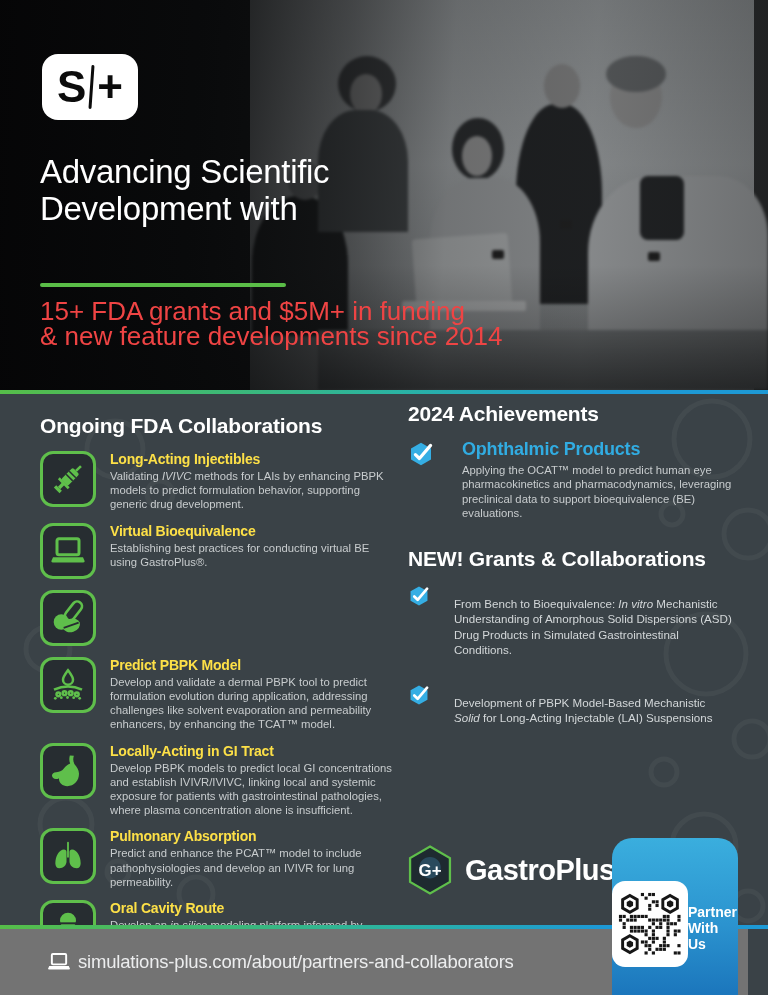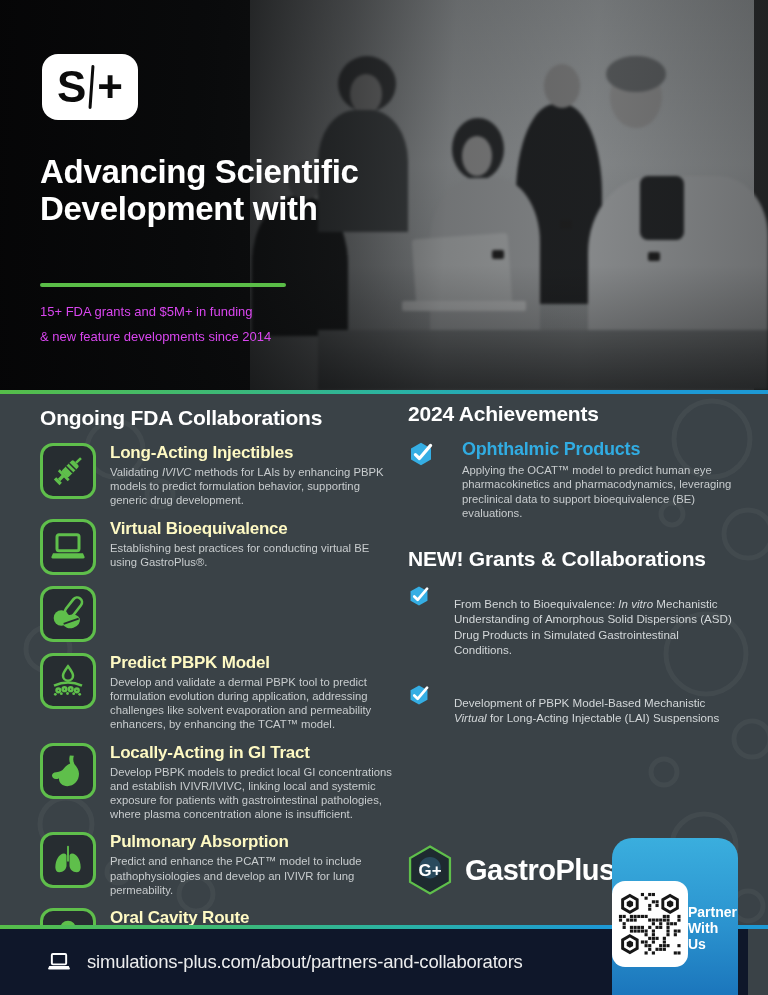--- a/index.html
+++ b/index.html
@@ -35,41 +35,41 @@
   .table{left:318px;top:330px;width:450px;height:60px;background:linear-gradient(180deg,#84888a,#5d6163);}
   .shade{position:absolute;inset:0;
     background:linear-gradient(93deg,rgba(5,5,6,.97) 0%,rgba(8,9,10,.9) 26%,rgba(12,13,14,.62) 45%,
                rgba(14,15,16,.38) 58%,rgba(16,17,18,.3) 76%,rgba(14,15,16,.45) 100%),
                linear-gradient(0deg,rgba(0,0,0,.42),rgba(0,0,0,0) 32%);}
   .hero-content{position:absolute;inset:0;z-index:3;}
   .splus-logo{position:absolute;left:42px;top:54px;width:96px;height:66px;background:#fff;border-radius:16px;
               display:flex;align-items:center;justify-content:center;gap:4px;}
   .splus-logo .s,.splus-logo .plus{color:#0c0c0c;font-weight:bold;font-size:44px;line-height:1;}
   .splus-div{width:3px;height:44px;background:#0c0c0c;border-radius:3px;transform:rotate(4deg);}
-  .hero-title{position:absolute;left:40px;top:153px;color:#fff;font-weight:bold;font-size:33px;
+  .hero-title{position:absolute;left:40px;top:153px;color:#fff;font-weight:normal;font-size:33px;
               line-height:37px;letter-spacing:-.3px;}
   .hero-underline{position:absolute;left:40px;top:283px;width:246px;height:4px;background:#5abd47;border-radius:2px;}
-  .hero-subtitle{position:absolute;left:40px;top:299px;color:#d946ef;font-size:13px;line-height:25px;}
+  .hero-subtitle{position:absolute;left:40px;top:299px;color:#ef4444;font-size:26px;line-height:25px;}
 
   
   .divider{position:absolute;left:0;width:768px;height:4px;z-index:4;
            background:linear-gradient(90deg,#56bd49 0%,#3cb878 30%,#2ab3a4 52%,#1d99d5 78%,#1d99d5 100%);}
   .divider-hero{top:390px;} .divider-footer{top:925px;}
 
   
   .content{position:absolute;left:0;top:394px;width:768px;height:531px;background:#3a4247;overflow:visible;}
   .molecules{position:absolute;inset:0;pointer-events:none;}
-  .col-left{position:absolute;left:40px;top:12px;width:352px;}
+  .col-left{position:absolute;left:40px;top:20px;width:352px;}
   .col-right{position:absolute;left:408px;top:8px;width:338px;}
   .section-heading{margin:0 0 13px;color:#fff;font-size:21px;font-weight:bold;letter-spacing:-.2px;}
   .fda-item{display:flex;gap:14px;margin-bottom:11px;}
   .tile{width:56px;height:56px;min-width:56px;border:3px solid #5fbf4b;border-radius:13px;
         background:#272d31;display:flex;align-items:center;justify-content:center;box-sizing:border-box;}
   .tile svg{width:40px;height:40px;}
-  .item-title{margin:0 0 2px;color:#fef9c3;font-size:17px;font-weight:bold;letter-spacing:-.2px;}
+  .item-title{margin:0 0 2px;color:#fde047;font-size:14px;font-weight:bold;letter-spacing:-.2px;}
   .item-desc{margin:0;color:#c8ccce;font-size:11.3px;line-height:1.26;}
   .item-desc i,.grant-desc i{font-style:italic;}
 
   .ach-item{display:flex;gap:28px;margin-bottom:15px;}
   .check{width:26px;height:26px;flex:none;margin-top:2px;overflow:visible;}
   .ach-title{margin:0 0 3px;color:#31ace2;font-size:18px;font-weight:bold;letter-spacing:-.2px;}
   .ach-desc{margin:0;color:#c8ccce;font-size:11.3px;line-height:1.28;}
   .new-heading{margin-top:26px;}
   .grant-item{display:flex;gap:12px;margin-bottom:13px;}
   .check-sm{width:22px;height:22px;flex:none;margin-top:1px;overflow:visible;}
@@ -82,22 +82,22 @@
 
   
   .qr-panel{position:absolute;left:612px;top:838px;width:126px;height:157px;z-index:6;
             border-radius:20px 20px 0 0;display:flex;flex-direction:row;align-items:center;
             background:linear-gradient(180deg,#3aaede 0%,#2b93cf 55%,#1b76bc 100%);padding-top:14px;box-sizing:border-box;}
   .qr-box{width:86px;height:86px;background:#fff;border-radius:13px;display:flex;align-items:center;justify-content:center;}
   .qr-box svg{width:76px;height:76px;}
   .qr-label{color:#fff;font-weight:bold;font-size:14px;margin-top:9px;}
 
   
-  .footer{position:absolute;left:0;top:929px;width:748px;height:66px;background:#0f172a;
-          display:flex;align-items:center;gap:15px;padding-left:46px;box-sizing:border-box;z-index:5;}
+  .footer{position:absolute;left:0;top:929px;width:748px;height:66px;background:#737373;
+          display:flex;align-items:center;gap:6px;padding-left:46px;box-sizing:border-box;z-index:5;}
   .footer svg{width:26px;height:26px;}
   .footer-url{color:#ecedee;font-size:18.5px;letter-spacing:-.2px;}
 </style>
 </head>
 <body>
 
 <div class="page">
 
   <div class="hero">
     <div class="photo">
@@ -308,21 +308,21 @@
           <path d="M7.4 13.6l4 3.9L22.6 4.4" fill="none" stroke="#fff" stroke-width="3.2" stroke-linecap="round" stroke-linejoin="round"></path>
         </svg>
         <p class="grant-desc">From Bench to Bioequivalence: <i>In vitro</i> Mechanistic Understanding of Amorphous Solid Dispersions (ASD) Drug Products in Simulated Gastrointestinal Conditions.</p>
       </div>
 
       <div class="grant-item">
         <svg class="check-sm" viewBox="0 0 26 26">
           <polygon points="13,1.8 23,7.4 23,18.6 13,24.2 3,18.6 3,7.4" fill="#35aee4"></polygon>
           <path d="M7.4 13.6l4 3.9L22.6 4.4" fill="none" stroke="#fff" stroke-width="3.2" stroke-linecap="round" stroke-linejoin="round"></path>
         </svg>
-        <p class="grant-desc">Development of PBPK Model-Based Mechanistic <i>Virtual</i> for Long-Acting Injectable (LAI) Suspensions</p>
+        <p class="grant-desc">Development of PBPK Model-Based Mechanistic <i>Solid</i> for Long-Acting Injectable (LAI) Suspensions</p>
       </div>
     </div>
 
     <div class="gastroplus">
       <svg class="gp-hex" viewBox="0 0 60 66">
         <polygon points="30,2.5 56,17.5 56,48.5 30,63.5 4,48.5 4,17.5" fill="#1e2a30" stroke="#5fbf4b" stroke-width="3"></polygon>
         <circle cx="30" cy="30" r="14" fill="rgba(70,150,200,0.30)"></circle>
         <text x="30" y="41" text-anchor="middle" fill="#fff" font-size="22" font-weight="bold" font-family="Liberation Sans, sans-serif">G+</text>
       </svg>
       <div class="gp-name"><span>GastroPlus</span><span class="gp-tm">™</span></div>

